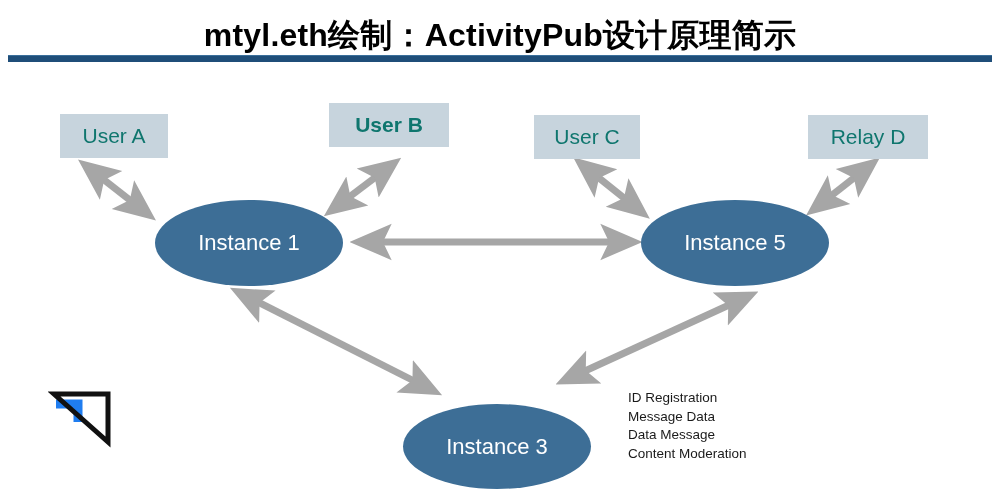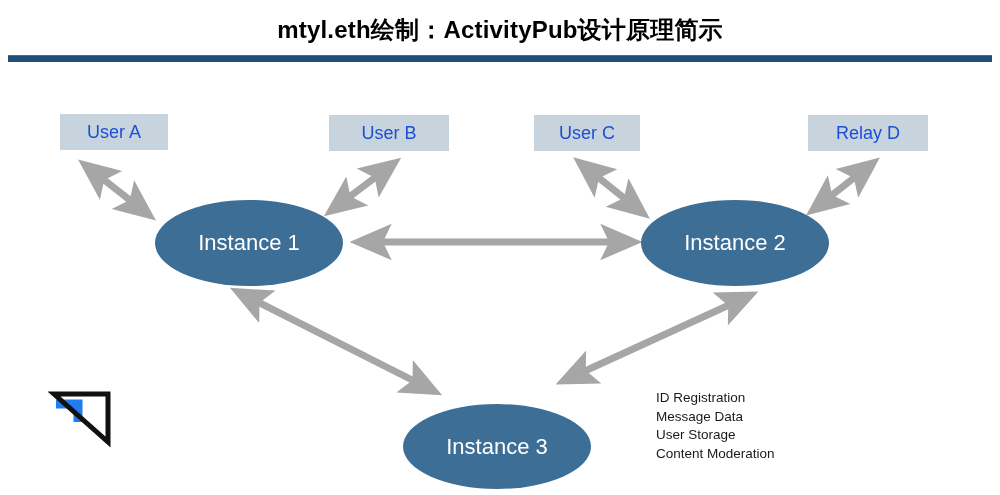--- a/index.html
+++ b/index.html
@@ -18,21 +18,21 @@
     overflow: hidden;
   }
 
   
   .title {
     position: absolute;
     left: 0;
     top: 14px;
     width: 1000px;
     text-align: center;
-    font-size: 24px;
+    font-size: 32px;
     font-weight: bold;
     color: #000000;
     letter-spacing: 0.2px;
     white-space: nowrap;
   }
 
   
   .divider {
     position: absolute;
     left: 8px;
@@ -41,31 +41,31 @@
     height: 7px;
     background: #1f4e79;
     border-top: 1px solid #3a6f9b;
     box-sizing: border-box;
   }
 
   
   .user-box {
     position: absolute;
     background: #c7d4dd;
-    color: #1d4ed8;
-    font-size: 18px;
+    color: #0f766e;
+    font-size: 21px;
     display: flex;
     align-items: center;
     justify-content: center;
-    height: 36px;
+    height: 44px;
     width: 108px;
     box-sizing: border-box;
   }
   .user-a { left: 60px;  top: 114px; width: 108px; }
-  .user-b { left: 329px; top: 115px; width: 120px; }
+  .user-b { left: 329px; top: 103px; width: 120px; font-weight: bold; }
   .user-c { left: 534px; top: 115px; width: 106px; }
   .user-d { left: 808px; top: 115px; width: 120px; }
 
   
   .instance {
     position: absolute;
     background: #3d6e96;
     border-radius: 50%;
     color: #ffffff;
     font-size: 22px;
@@ -84,21 +84,21 @@
     left: 0;
     top: 0;
     width: 1000px;
     height: 495px;
     pointer-events: none;
   }
 
   
   .services {
     position: absolute;
-    left: 656px;
+    left: 628px;
     top: 389px;
     font-size: 13.5px;
     color: #1a1a1a;
     line-height: 18.5px;
   }
   .services div { white-space: nowrap; }
 
   
   .logo {
     position: absolute;
@@ -155,27 +155,27 @@
       <line x1="574" y1="376" x2="740" y2="300"></line>
     </g>
   </svg>
 
   <div class="user-box user-a">User A</div>
   <div class="user-box user-b">User B</div>
   <div class="user-box user-c">User C</div>
   <div class="user-box user-d">Relay D</div>
 
   <div class="instance inst-1">Instance 1</div>
-  <div class="instance inst-2">Instance 2</div>
+  <div class="instance inst-2">Instance 5</div>
   <div class="instance inst-3">Instance 3</div>
 
   <div class="services">
     <div>ID Registration</div>
     <div>Message Data</div>
-    <div>User Storage</div>
+    <div>Data Message</div>
     <div>Content Moderation</div>
   </div>
 
   <div class="logo">
     <svg width="72" height="72" viewBox="0 0 72 72">
 
       <path d="M8,22 L30,22 L30,40" fill="none" stroke="#1f7df0" stroke-width="9" stroke-linecap="butt" stroke-linejoin="miter"></path>
 
       <path d="M6,12 L60,12 L60,60 Z" fill="none" stroke="#111111" stroke-width="5" stroke-linejoin="miter"></path>
     </svg>

